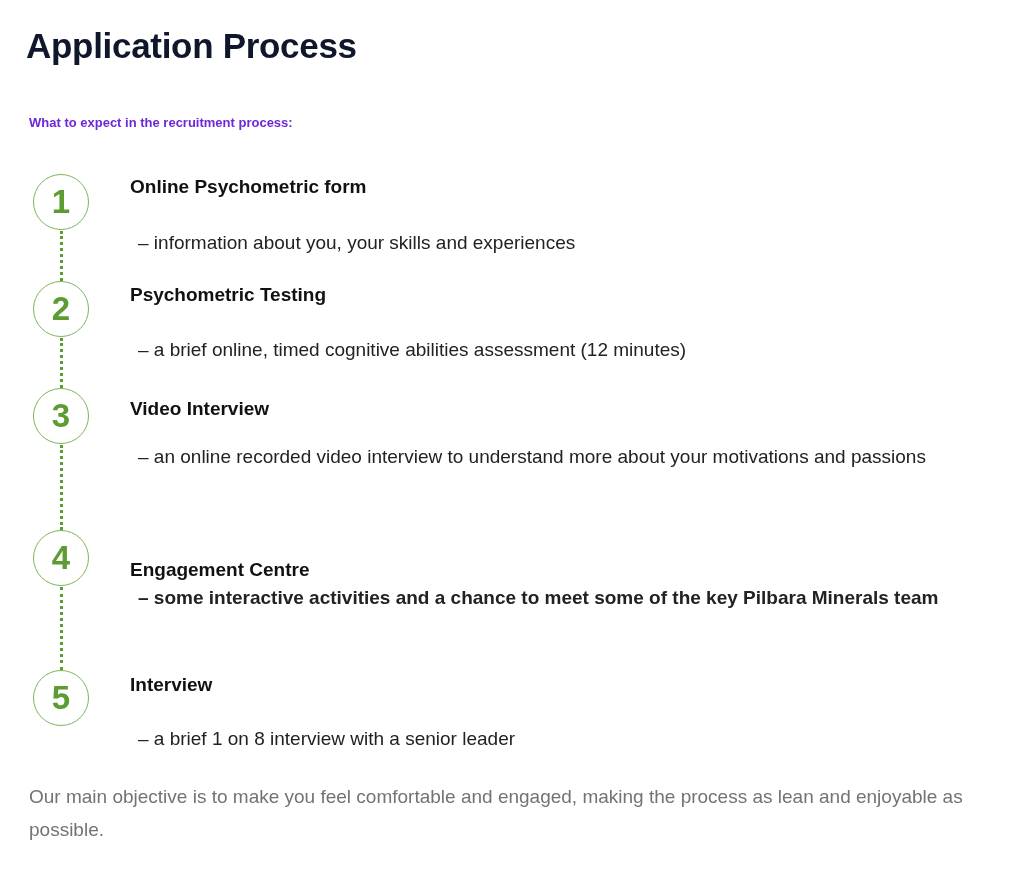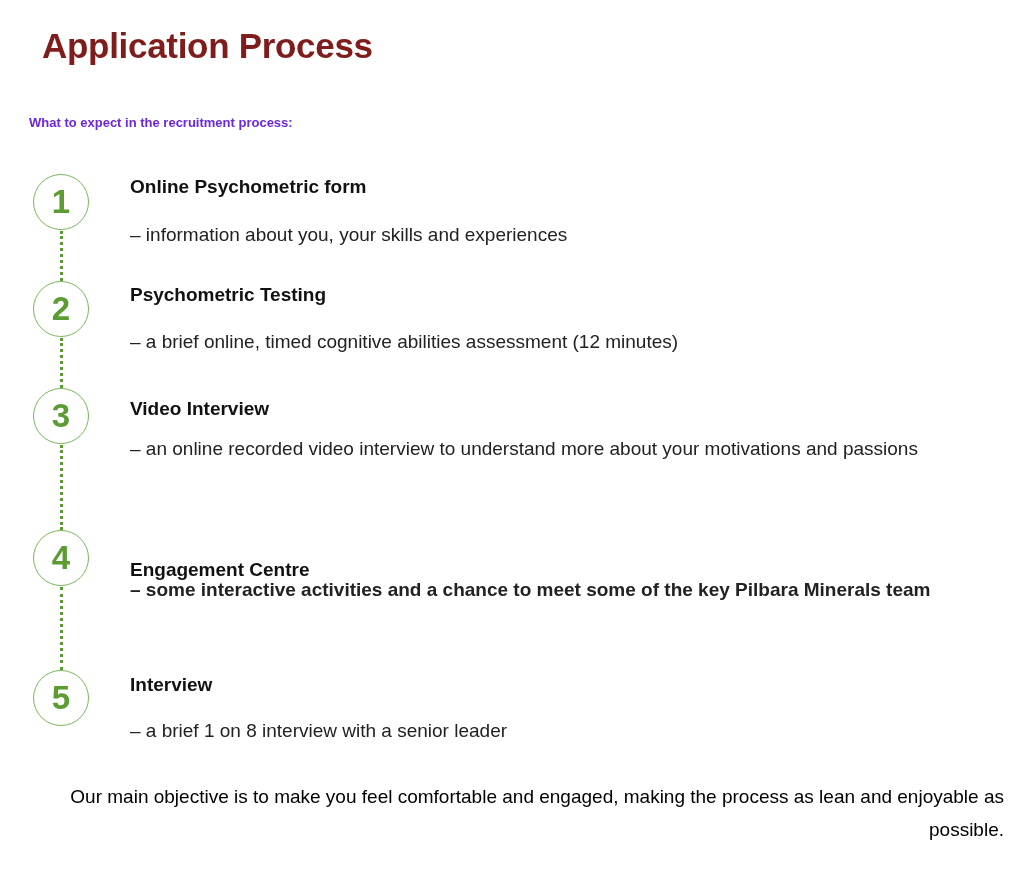--- a/index.html
+++ b/index.html
@@ -2,48 +2,48 @@
 <html><head>
   <meta charset="utf-8">
   <style>
     html, body { margin: 0; padding: 0; background: #ffffff; }
     body {
       width: 1024px; height: 878px; position: relative; overflow: hidden;
       font-family: "Liberation Sans", "DejaVu Sans", sans-serif;
       color: #1a1a1a;
     }
     .title {
-      position: absolute; left: 42px; top: 26px; margin: 0;
-      font-size: 35px; font-weight: 700; color: #7f1d1d; letter-spacing: -0.3px;
+      position: absolute; left: 26px; top: 26px; margin: 0;
+      font-size: 35px; font-weight: 700; color: #0f172a; letter-spacing: -0.3px;
     }
     .intro {
       position: absolute; left: 29px; top: 115px; margin: 0;
       font-size: 13px; color: #6d28d9; font-weight: bold;
     }
     .step-circle {
       position: absolute; width: 56px; height: 56px; border-radius: 50%;
       border: 1.5px solid #7ab55c; box-sizing: border-box;
       display: flex; align-items: center; justify-content: center;
       font-size: 33px; font-weight: 700; color: #5c9c33; background: #fff;
     }
     .connector {
       position: absolute; left: 60px; width: 0;
       border-left: 3px dotted #5c9c33;
     }
     .step-title {
       position: absolute; left: 130px; margin: 0;
       font-size: 19px; font-weight: 700; color: #111111;
     }
     .step-desc {
-      position: absolute; left: 130px; margin: 0; width: 860px;
+      position: absolute; left: 130px; margin: 8px; width: 860px;
       font-size: 19px; line-height: 33px; color: #222222;
     }
     .closing {
       position: absolute; left: 29px; top: 780px; margin: 0; width: 975px;
-      font-size: 19px; line-height: 33px; color: #000000; text-align: right;
+      font-size: 19px; line-height: 33px; color: #737373;
     }
   </style>
 </head>
 <body>
 
 <h1 class="title">Application Process</h1>
 <p class="intro">What to expect in the recruitment process:</p>
 
 <div>
 

